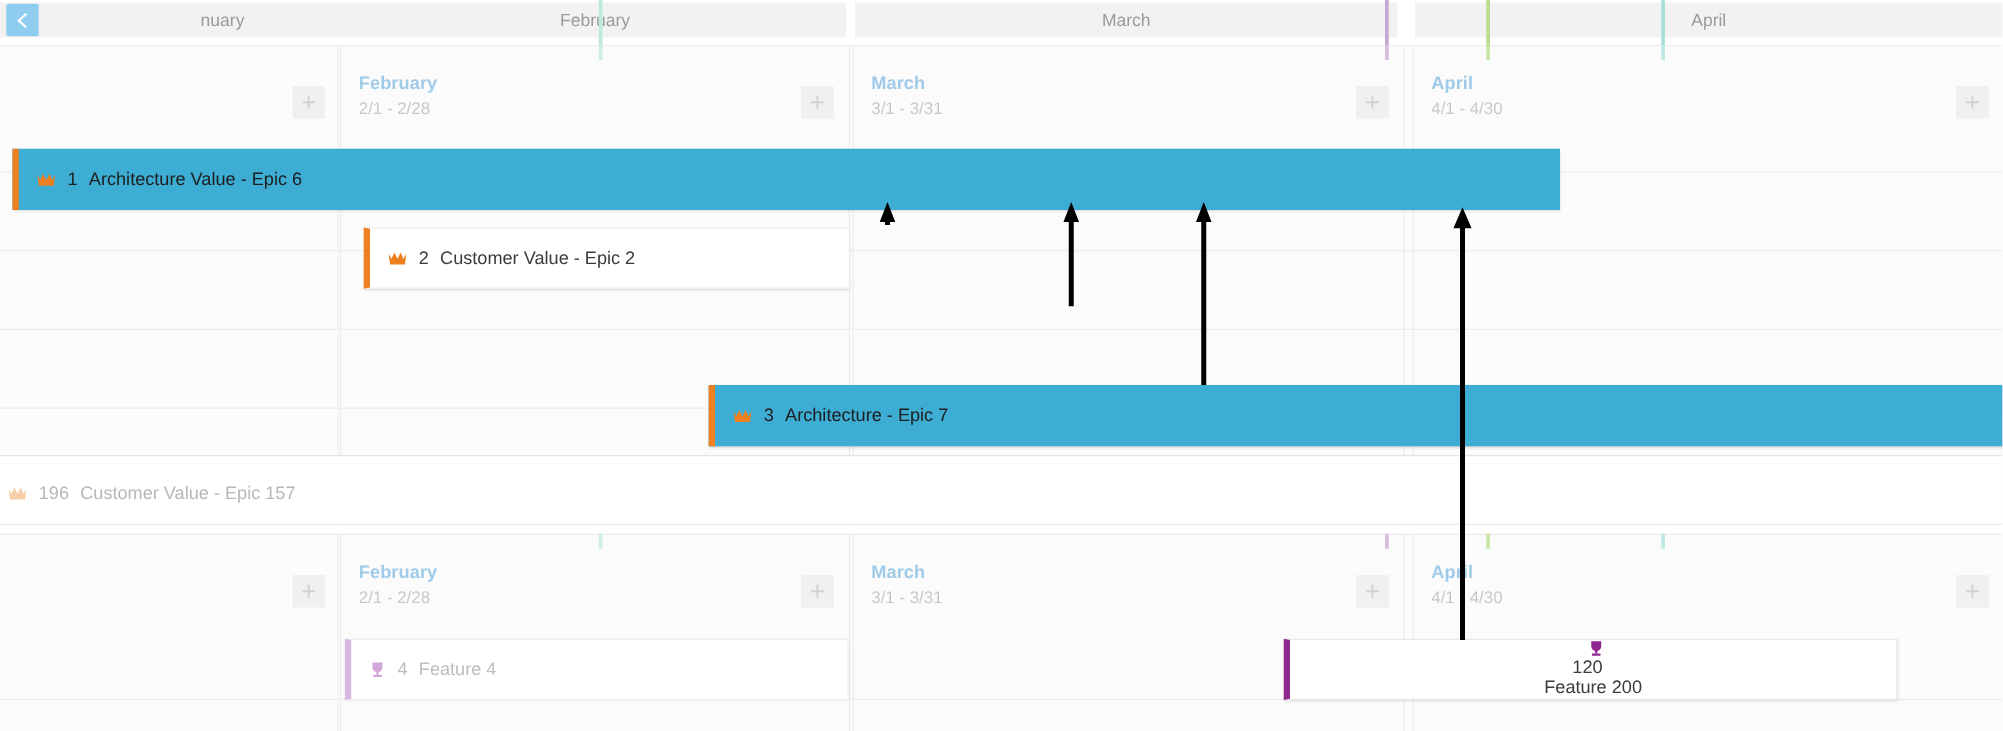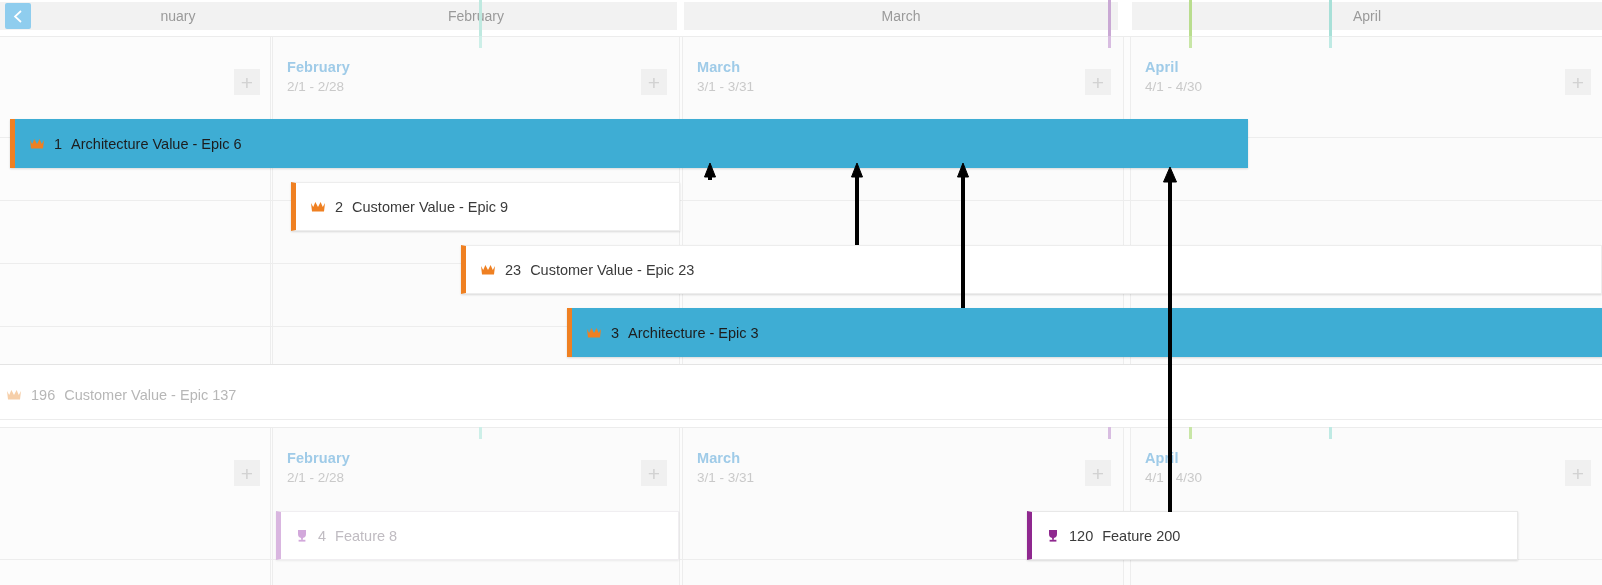--- a/index.html
+++ b/index.html
@@ -57,21 +57,21 @@
     box-sizing:border-box;
     font-size:14.5px;
     box-shadow:0 1px 2px rgba(0,0,0,.14);
   }
   .card .icon{margin-left:14px;margin-right:9px;display:flex;align-items:center;}
   .card .cid{margin-right:9px;}
   .card.epic-blue{background:#3eadd4;border-left:5px solid #ef8022;color:#1d1d1d;}
   .card.epic-white{background:#ffffff;border-left:5px solid #ef8022;color:#3b3b3b;border-top:1px solid #ededed;border-right:1px solid #ededed;border-bottom:1px solid #ededed;}
   .card.epic-ghost{background:#ffffff;border-left:none;color:#b7b7b7;box-shadow:none;}
   .card.feat-ghost{background:#ffffff;border-left:5px solid #d9b6e0;color:#c0bcc2;border-top:1px solid #f0eef1;border-right:1px solid #f0eef1;border-bottom:1px solid #f0eef1;}
-  .card.feat-solid{background:#ffffff;border-left:5px solid #8f288f;color:#3b3b3b;border-top:1px solid #e8e8e8;border-right:1px solid #e8e8e8;border-bottom:1px solid #e8e8e8;}
+  .card.feat-solid{background:#ffffff;border-left:5px solid #8f288f;color:#3b3b3b;border-top:1px solid #e8e8e8;border-right:1px solid #e8e8e8;border-bottom:1px solid #e8e8e8;flex-direction:column;}
 
   
   .arrows{position:absolute;left:0;top:0;width:1602px;height:585px;pointer-events:none;}
 
   .rowline{position:absolute;left:0;width:1602px;height:1px;background:#ededed;}
 </style>
 </head>
 <body>
 
 <div class="board">
@@ -156,53 +156,44 @@
     <span>Architecture Value - Epic 6</span>
   </div>
 
   <div class="card epic-white" style="left:291px;top:182px;width:389px;">
     <span class="icon">
       <svg width="16" height="13" viewBox="0 0 16 13">
           <path d="M1 3 L3.2 7 L5.4 2 L8 7 L10.6 2 L12.8 7 L15 3 L14 11.5 L2 11.5 Z" fill="#ef8022"></path>
         </svg>
     </span>
     <span class="cid">2</span>
-    <span>Customer Value - Epic 9</span>
-  </div>
-
-  <div class="card epic-white" style="left:461px;top:245px;width:1141px;">
+    <span>Customer Value - Epic 2</span>
+  </div>
+
+
+  <div class="card epic-blue" style="left:567px;top:308px;width:1035px;">
     <span class="icon">
       <svg width="16" height="13" viewBox="0 0 16 13">
           <path d="M1 3 L3.2 7 L5.4 2 L8 7 L10.6 2 L12.8 7 L15 3 L14 11.5 L2 11.5 Z" fill="#ef8022"></path>
         </svg>
     </span>
-    <span class="cid">23</span>
-    <span>Customer Value - Epic 23</span>
-  </div>
-
-  <div class="card epic-blue" style="left:567px;top:308px;width:1035px;">
-    <span class="icon">
-      <svg width="16" height="13" viewBox="0 0 16 13">
-          <path d="M1 3 L3.2 7 L5.4 2 L8 7 L10.6 2 L12.8 7 L15 3 L14 11.5 L2 11.5 Z" fill="#ef8022"></path>
-        </svg>
-    </span>
     <span class="cid">3</span>
-    <span>Architecture - Epic 3</span>
+    <span>Architecture - Epic 7</span>
   </div>
 
   <div class="lane" style="top:371px;height:47px;width:1602px;background:#ffffff;border-bottom:1px solid #ececec;"></div>
 
   <div class="card epic-ghost" style="left:0px;top:371px;width:1602px;height:47px;">
     <span class="icon" style="margin-left:6px;">
       <svg width="16" height="13" viewBox="0 0 16 13">
           <path d="M1 3 L3.2 7 L5.4 2 L8 7 L10.6 2 L12.8 7 L15 3 L14 11.5 L2 11.5 Z" fill="#f6cfa9"></path>
         </svg>
     </span>
     <span class="cid">196</span>
-    <span>Customer Value - Epic 137</span>
+    <span>Customer Value - Epic 157</span>
   </div>
 
   <div class="lane" style="top:427px;height:158px;width:1602px;">
     <div class="lane-inner">
       <div class="colcell plain" style="left:0px;width:270px;">
         <div class="plus-btn" style="left:234px;">
           <span>+</span>
         </div>
       </div>
 
@@ -241,21 +232,21 @@
 
   <div class="card feat-ghost" style="left:276px;top:511px;width:403px;box-shadow:0 1px 2px rgba(0,0,0,.07);">
     <span class="icon">
       <svg width="14" height="14" viewBox="0 0 14 14">
           <path d="M3 1 h8 v4 a4 4 0 0 1 -8 0 z" fill="#d2a8db"></path>
           <rect x="6.1" y="8.2" width="1.8" height="2.6" fill="#d2a8db"></rect>
           <rect x="3.6" y="10.8" width="6.8" height="1.8" fill="#d2a8db"></rect>
         </svg>
     </span>
     <span class="cid">4</span>
-    <span>Feature 8</span>
+    <span>Feature 4</span>
   </div>
 
   <div class="card feat-solid" style="left:1027px;top:511px;width:491px;">
     <span class="icon">
       <svg width="14" height="14" viewBox="0 0 14 14">
           <path d="M3 1 h8 v4 a4 4 0 0 1 -8 0 z" fill="#8f288f"></path>
           <rect x="6.1" y="8.2" width="1.8" height="2.6" fill="#8f288f"></rect>
           <rect x="3.6" y="10.8" width="6.8" height="1.8" fill="#8f288f"></rect>
         </svg>
     </span>

